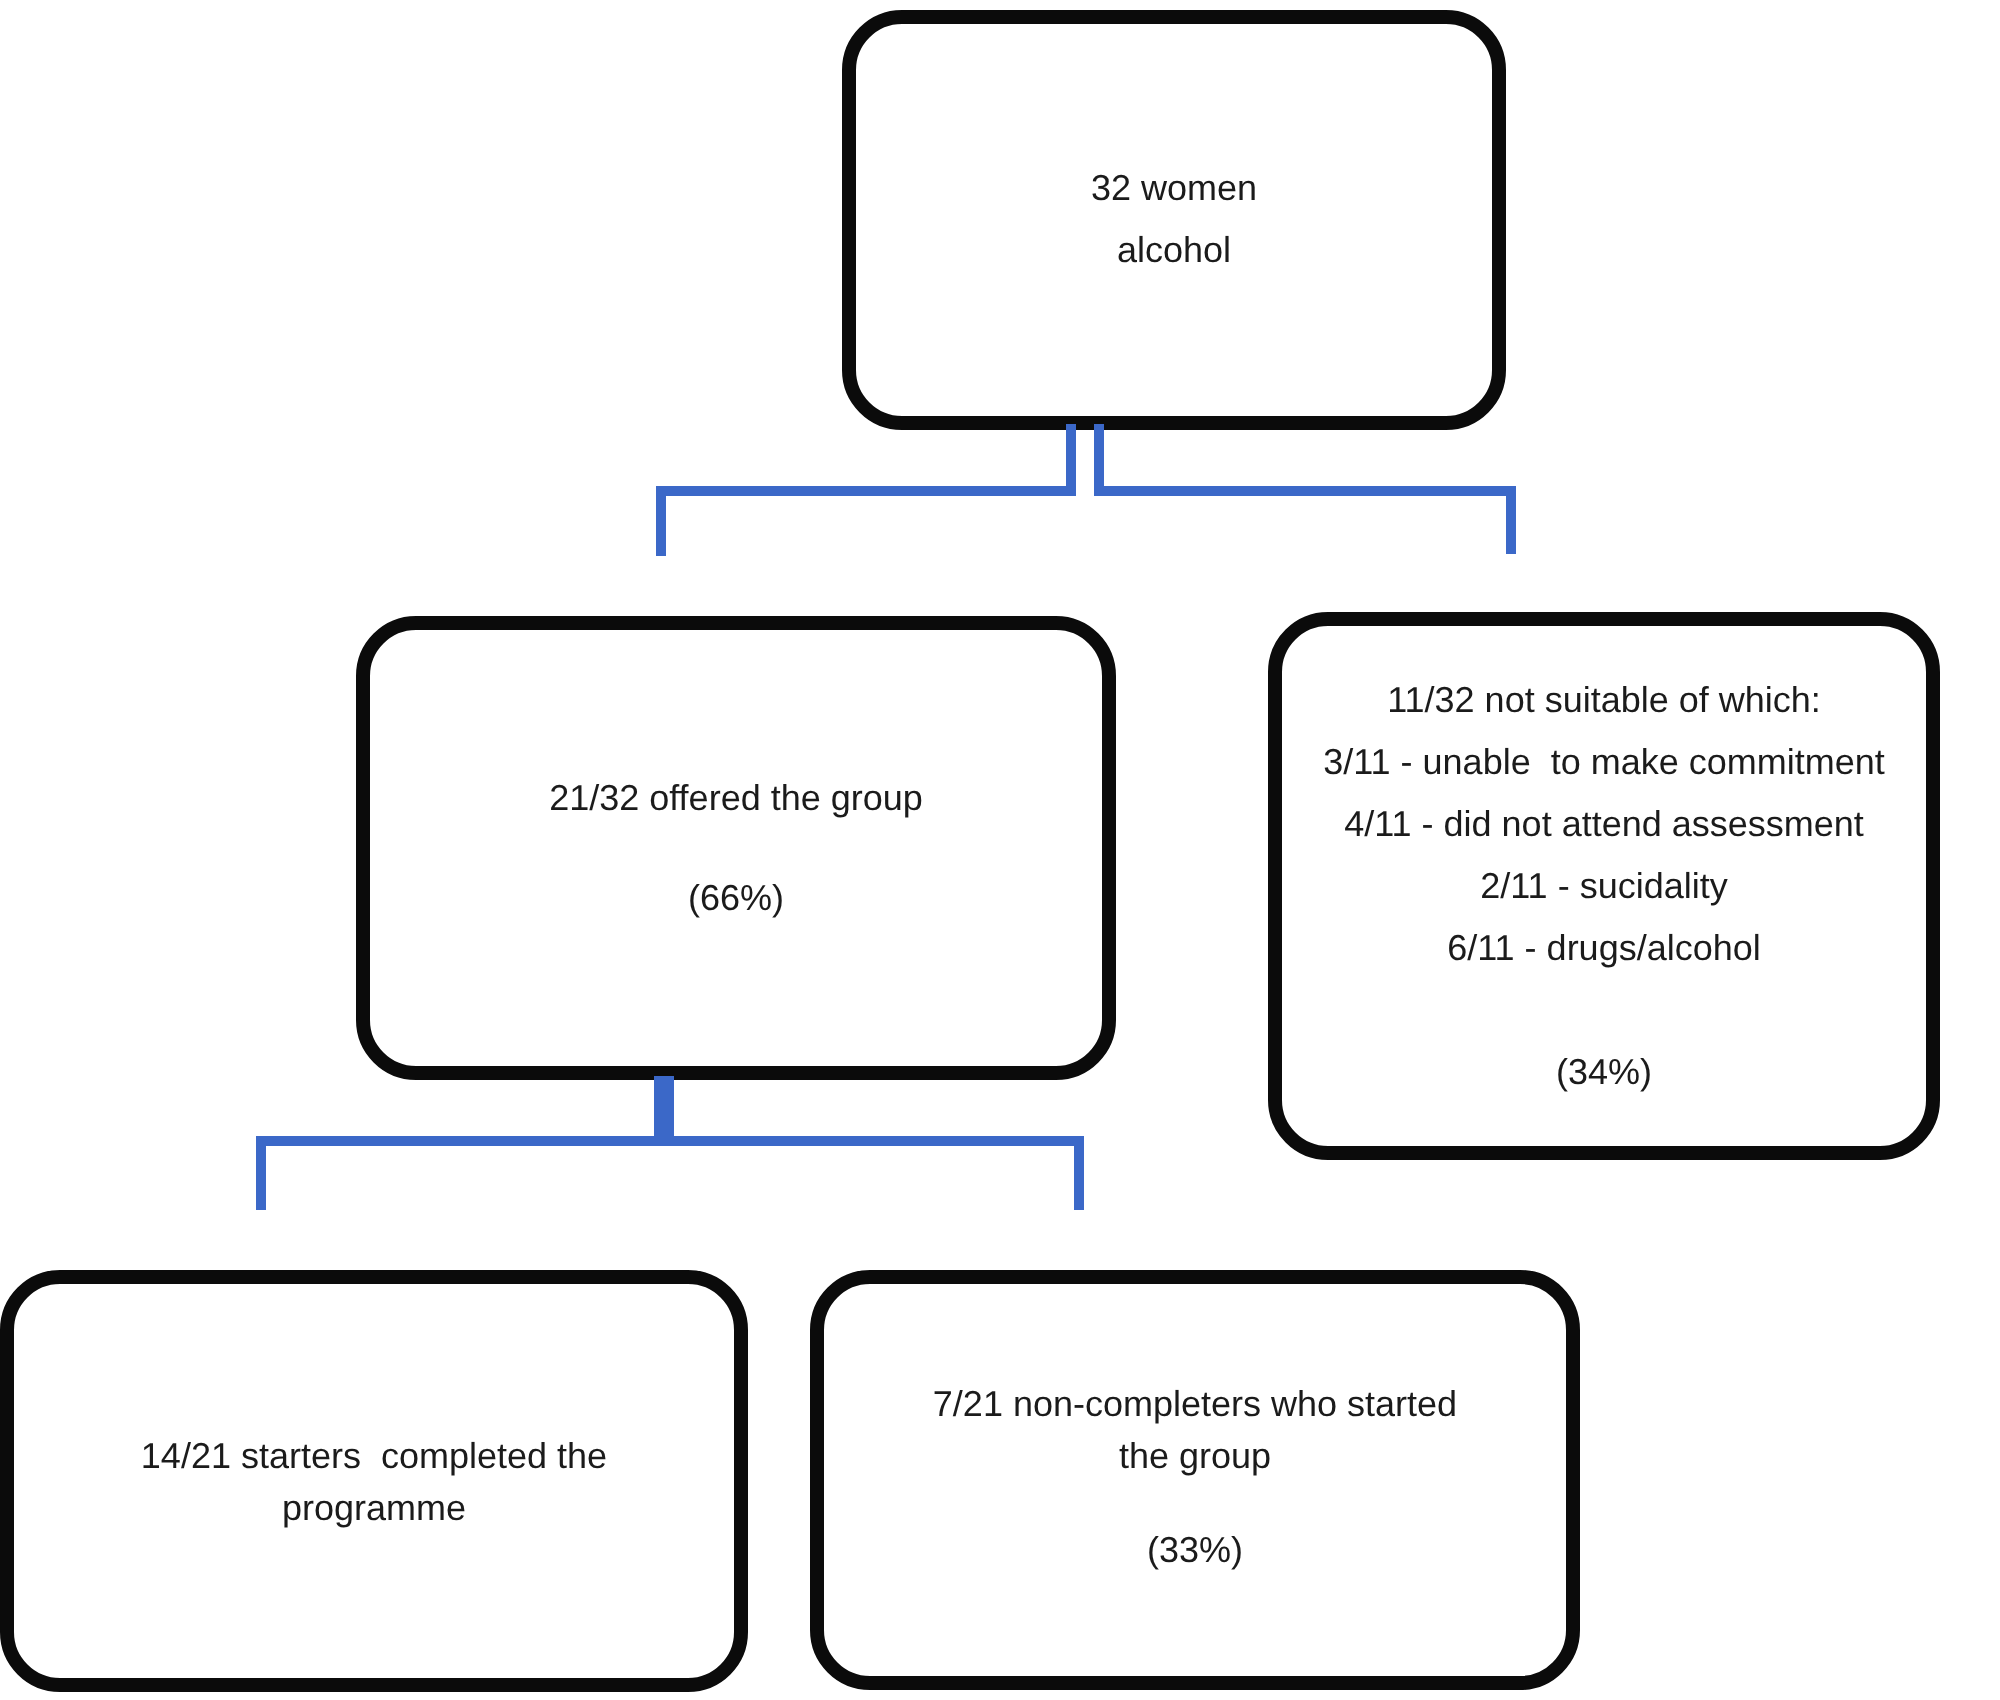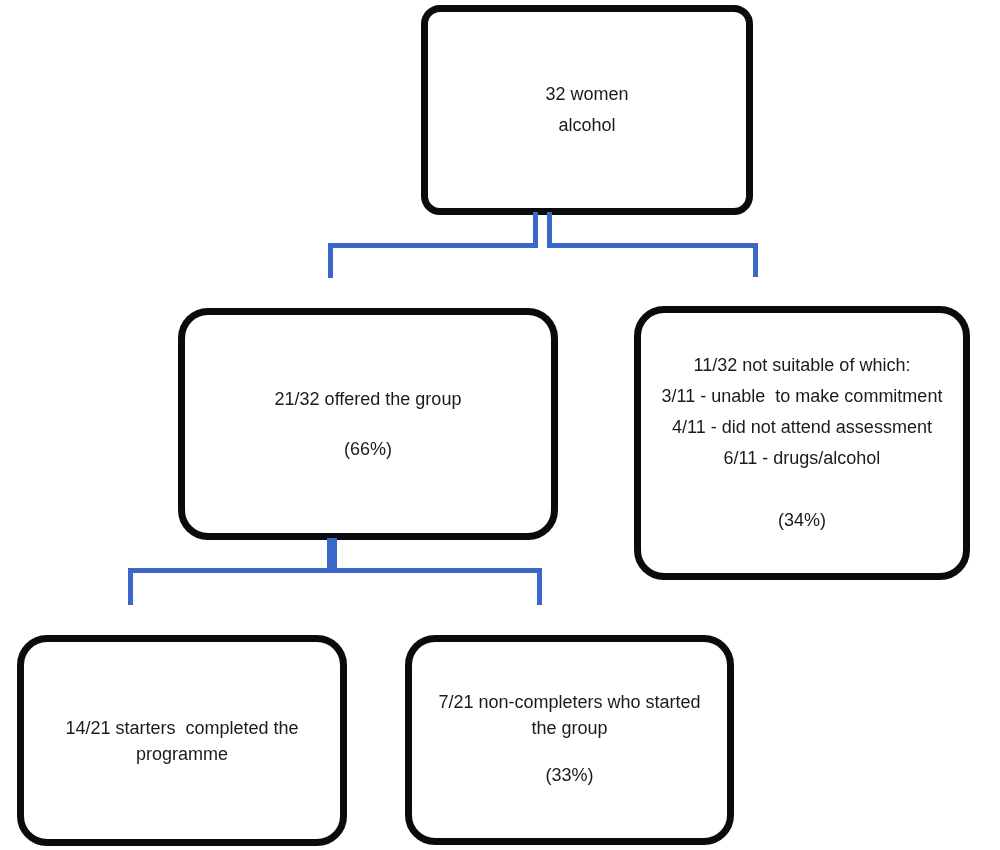--- a/index.html
+++ b/index.html
@@ -30,25 +30,25 @@
     align-items: center;
     text-align: center;
     font-size: 18px;
     line-height: 31px;
   }
   .line { white-space: pre-wrap; min-height: 31px; width: 100%; }
   .pct-gap { margin-top: 19px; }
   .wrap-tight { line-height: 26px; min-height: 26px; }
 
   
-  .node-referred        { left: 421px; top: 5px;   width: 332px; height: 210px; border-radius: 19px; }
+  .node-referred        { left: 421px; top: 5px;   width: 332px; height: 210px; }
   .node-offered         { left: 178px; top: 308px; width: 380px; height: 232px; }
   .node-not-suitable    { left: 634px; top: 306px; width: 336px; height: 274px; }
-  .node-completed       { left: 17px;   top: 635px; width: 330px; height: 211px; }
-  .node-non-completers  { left: 405px; top: 635px; width: 329px; height: 210px; }
+  .node-completed       { left: 0;   top: 635px; width: 374px; height: 211px; }
+  .node-non-completers  { left: 405px; top: 635px; width: 385px; height: 210px; }
 
   
   .conn { position: absolute; background: var(--connector); }
 </style>
 </head>
 <body>
 
 <div class="canvas">
 
   <div class="node node-referred">
@@ -58,20 +58,21 @@
 
   <div class="node node-offered">
     <div class="line">21/32 offered the group</div>
     <div class="line pct-gap">(66%)</div>
   </div>
 
   <div class="node node-not-suitable">
     <div class="line">11/32 not suitable of which:</div>
     <div class="line">3/11 - unable  to make commitment</div>
     <div class="line">4/11 - did not attend assessment</div>
+    <div class="line">2/11 - sucidality</div>
     <div class="line">6/11 - drugs/alcohol</div>
     <div class="line"></div>
     <div class="line">(34%)</div>
   </div>
 
   <div class="node node-completed">
     <div class="line wrap-tight">14/21 starters  completed the</div>
     <div class="line wrap-tight">programme</div>
   </div>
 

